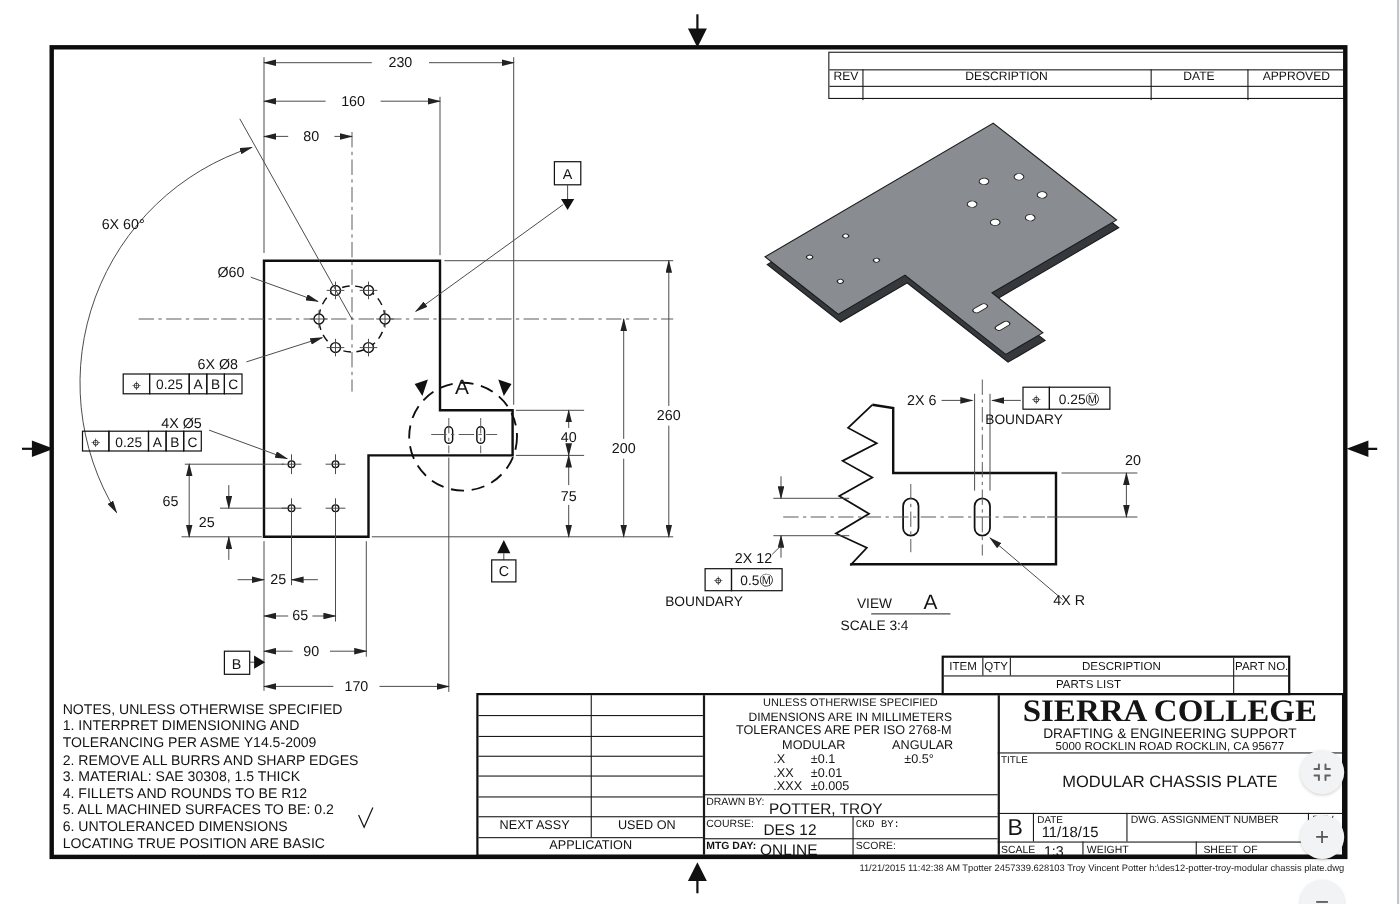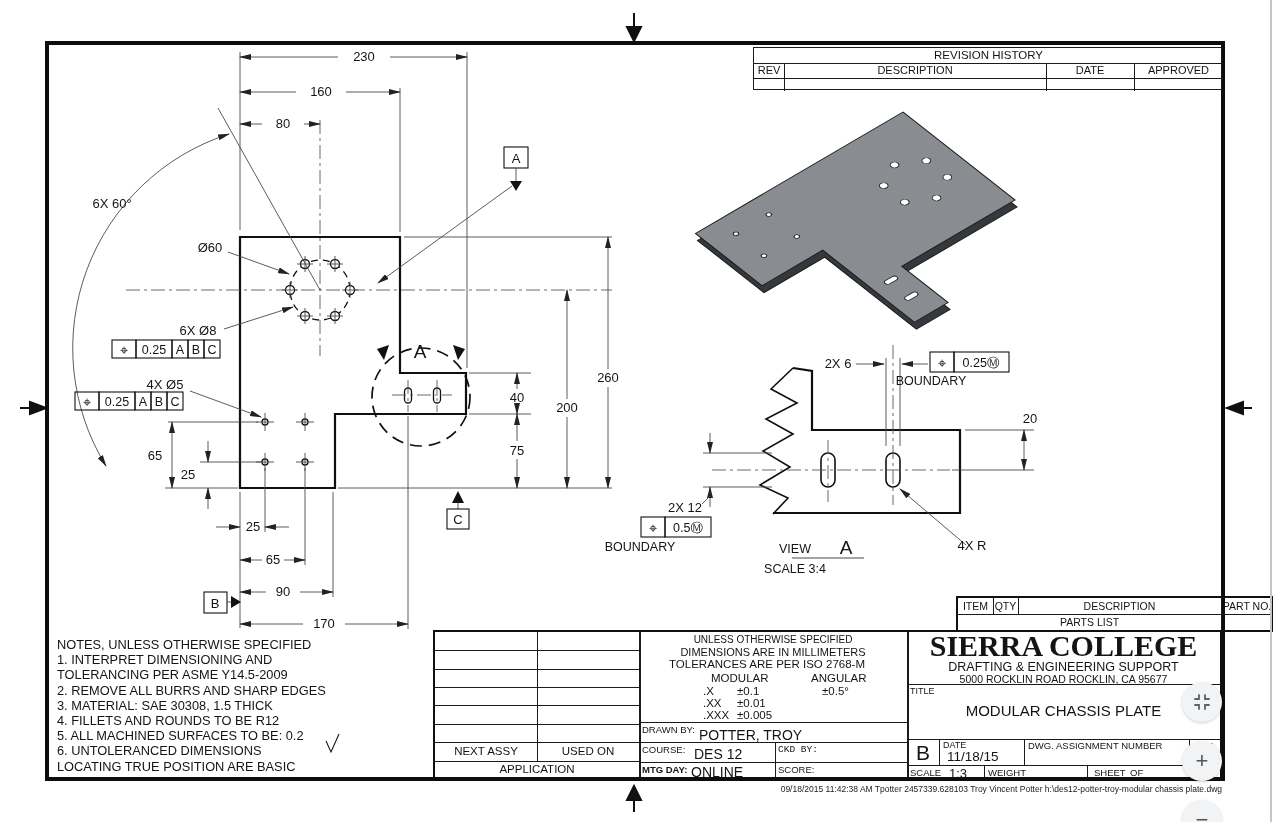--- a/index.html
+++ b/index.html
@@ -41,28 +41,27 @@
 <div class="screen">
 
   <div class="frame"></div>
 
   <div class="box1" style="left:753px;top:47px;width:469px;height:43px;">
     <div class="hline" style="left:0;top:15px;width:469px;"></div>
     <div class="hline" style="left:0;top:30px;width:469px;"></div>
     <div class="vline" style="left:30px;top:15px;height:28px;"></div>
     <div class="vline" style="left:292px;top:15px;height:28px;"></div>
     <div class="vline" style="left:380px;top:15px;height:28px;"></div>
-    <div class="lbl ctr" style="left:0;top:1px;width:469px;font-size:11.5px;">REVISION HISTORY</div>
     <div class="lbl ctr" style="left:0;top:16px;width:30px;font-size:11px;">REV</div>
     <div class="lbl ctr" style="left:30px;top:16px;width:262px;font-size:11px;">DESCRIPTION</div>
     <div class="lbl ctr" style="left:292px;top:16px;width:88px;font-size:11px;">DATE</div>
     <div class="lbl ctr" style="left:380px;top:16px;width:89px;font-size:11px;">APPROVED</div>
   </div>
 
-  <div class="box2" style="left:956px;top:596px;width:317px;height:36px;padding-left:34px;">
+  <div class="box2" style="left:856px;top:596px;width:317px;height:36px;padding-left:34px;">
     <div class="hline" style="left:0;top:16px;width:313px;"></div>
     <div class="vline" style="left:35px;top:0;height:16px;"></div>
     <div class="vline" style="left:60px;top:0;height:16px;"></div>
     <div class="vline" style="left:263px;top:0;height:32px;"></div>
     <div class="lbl ctr" style="left:0;top:2px;width:35px;font-size:10.5px;">ITEM</div>
     <div class="lbl ctr" style="left:35px;top:2px;width:25px;font-size:10.5px;">QTY</div>
     <div class="lbl ctr" style="left:60px;top:2px;width:203px;font-size:10.5px;">DESCRIPTION</div>
     <div class="lbl ctr" style="left:263px;top:2px;width:52px;font-size:10.5px;">PART NO.</div>
     <div class="lbl ctr" style="left:0;top:18px;width:263px;font-size:10.5px;">PARTS LIST</div>
   </div>
@@ -144,21 +143,21 @@
     <div>1. INTERPRET DIMENSIONING AND</div>
     <div>TOLERANCING PER ASME Y14.5-2009</div>
     <div>2. REMOVE ALL BURRS AND SHARP EDGES</div>
     <div>3. MATERIAL: SAE 30308, 1.5 THICK</div>
     <div>4. FILLETS AND ROUNDS TO BE R12</div>
     <div>5. ALL MACHINED SURFACES TO BE: 0.2</div>
     <div>6. UNTOLERANCED DIMENSIONS</div>
     <div>LOCATING TRUE POSITION ARE BASIC</div>
   </div>
 
-  <div class="lbl" style="left:600px;top:784px;width:622px;text-align:right;font-size:8.5px;color:#222;">09/18/2015 11:42:38 AM Tpotter 2457339.628103 Troy Vincent Potter h:\des12-potter-troy-modular chassis plate.dwg</div>
+  <div class="lbl" style="left:600px;top:784px;width:622px;text-align:right;font-size:8.5px;color:#222;">11/21/2015 11:42:38 AM Tpotter 2457339.628103 Troy Vincent Potter h:\des12-potter-troy-modular chassis plate.dwg</div>
 
   <svg class="draw" width="1273" height="822" viewBox="0 0 1273 822">
     <defs>
       <marker id="ar" markerWidth="12" markerHeight="6" refX="11" refY="3" orient="auto-start-reverse" markerUnits="userSpaceOnUse">
         <path d="M0,0 L12,3 L0,6 Z" fill="#222"></path>
       </marker>
     </defs>
 
     <g stroke="#111" stroke-width="2" fill="#111">
       <line x1="634" y1="13" x2="634" y2="27"></line>

